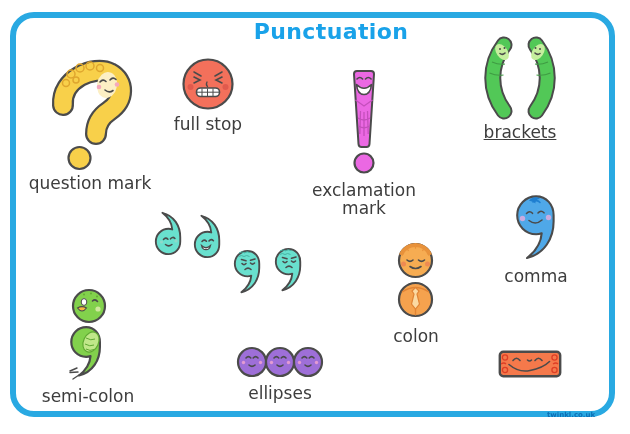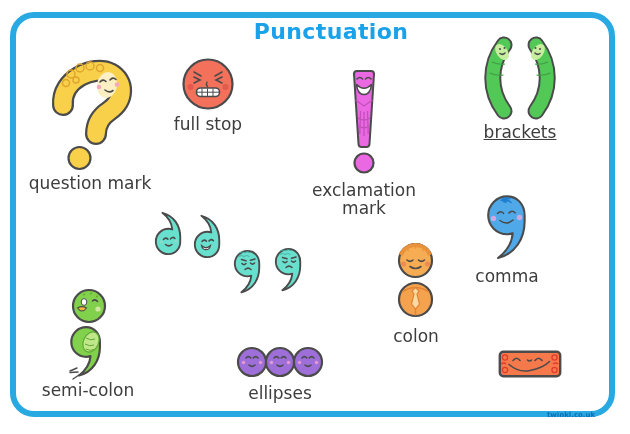--- a/index.html
+++ b/index.html
@@ -10,22 +10,22 @@
   .title{position:absolute;top:19px;left:0;right:0;text-align:center;
          font-size:22px;font-weight:bold;color:#19a2e9;letter-spacing:.4px;}
   .item{position:absolute;text-align:center;}
   .item svg{display:block;margin:0 auto;overflow:visible;}
   .label{font-size:17px;color:#3d3d3d;margin-top:5px;line-height:1.05;}
   .it-question {left:28px; top:58px; width:124px;}
   .it-fullstop {left:153px;top:57px; width:110px;}
   .it-exclaim  {left:307px;top:68px; width:114px;} .it-exclaim .label{margin-top:8px;}
   .it-brackets {left:464px;top:38px; width:112px;} .it-brackets .label{margin-top:6px;text-decoration:underline;}
   .it-inverted {left:152px;top:208px;width:162px;} .it-inverted .label{margin-top:2px;}
-  .it-comma    {left:452px;top:194px;width:110px;} .it-comma .label{margin-top:8px;}
-  .it-semicolon{left:28px; top:288px;width:120px;} .it-semicolon .label{margin-top:2px;}
+  .it-comma    {left:481px;top:194px;width:110px;} .it-comma .label{margin-top:8px;}
+  .it-semicolon{left:28px; top:288px;width:120px;} .it-semicolon .label{margin-top:8px;}
   .it-colon    {left:361px;top:242px;width:110px;} .it-colon .label{margin-top:6px;}
   .it-ellipses {left:224px;top:346px;width:112px;} .it-ellipses .label{margin-top:7px;}
   .it-hyphen   {left:468px;top:350px;width:124px;} .it-hyphen .label{margin-top:7px;}
   .watermark{position:absolute;left:547px;top:411px;font-size:7px;font-weight:bold;
              color:#0c6fb6;z-index:5;}
   .face{stroke:#4b4b4b;fill:none;stroke-width:1.6;stroke-linecap:round;}
 </style>
 </head>
 <body>
 

